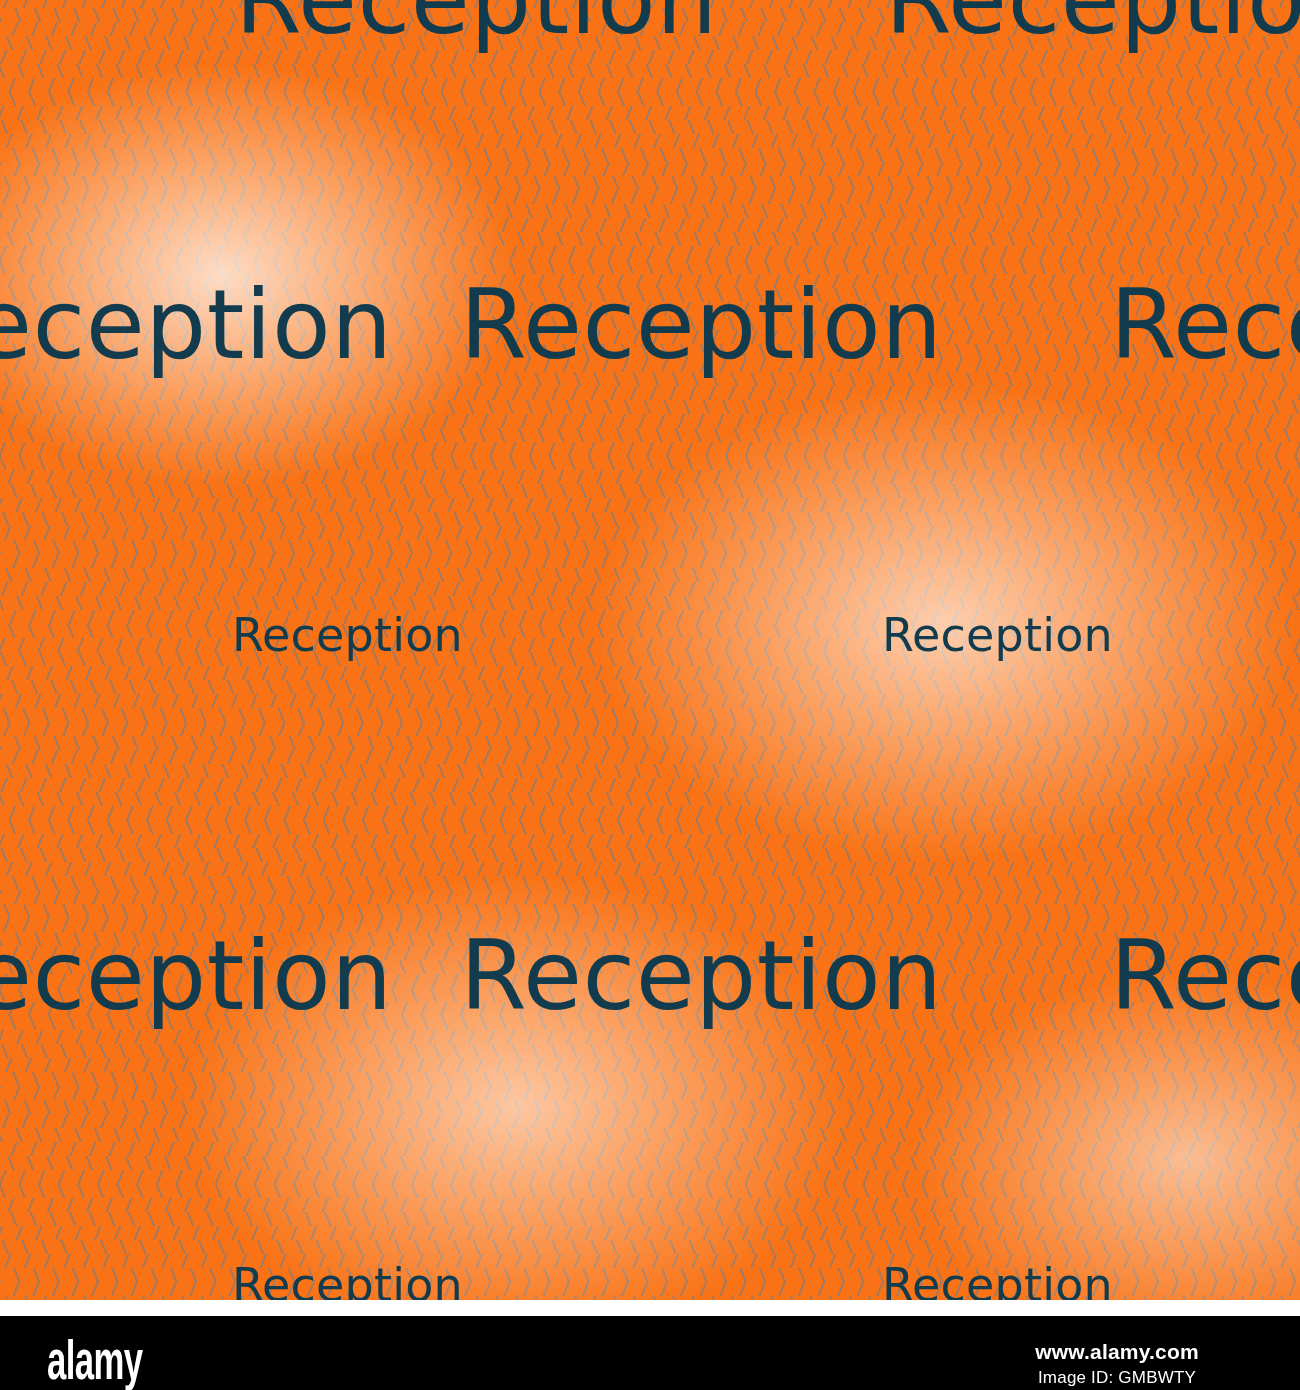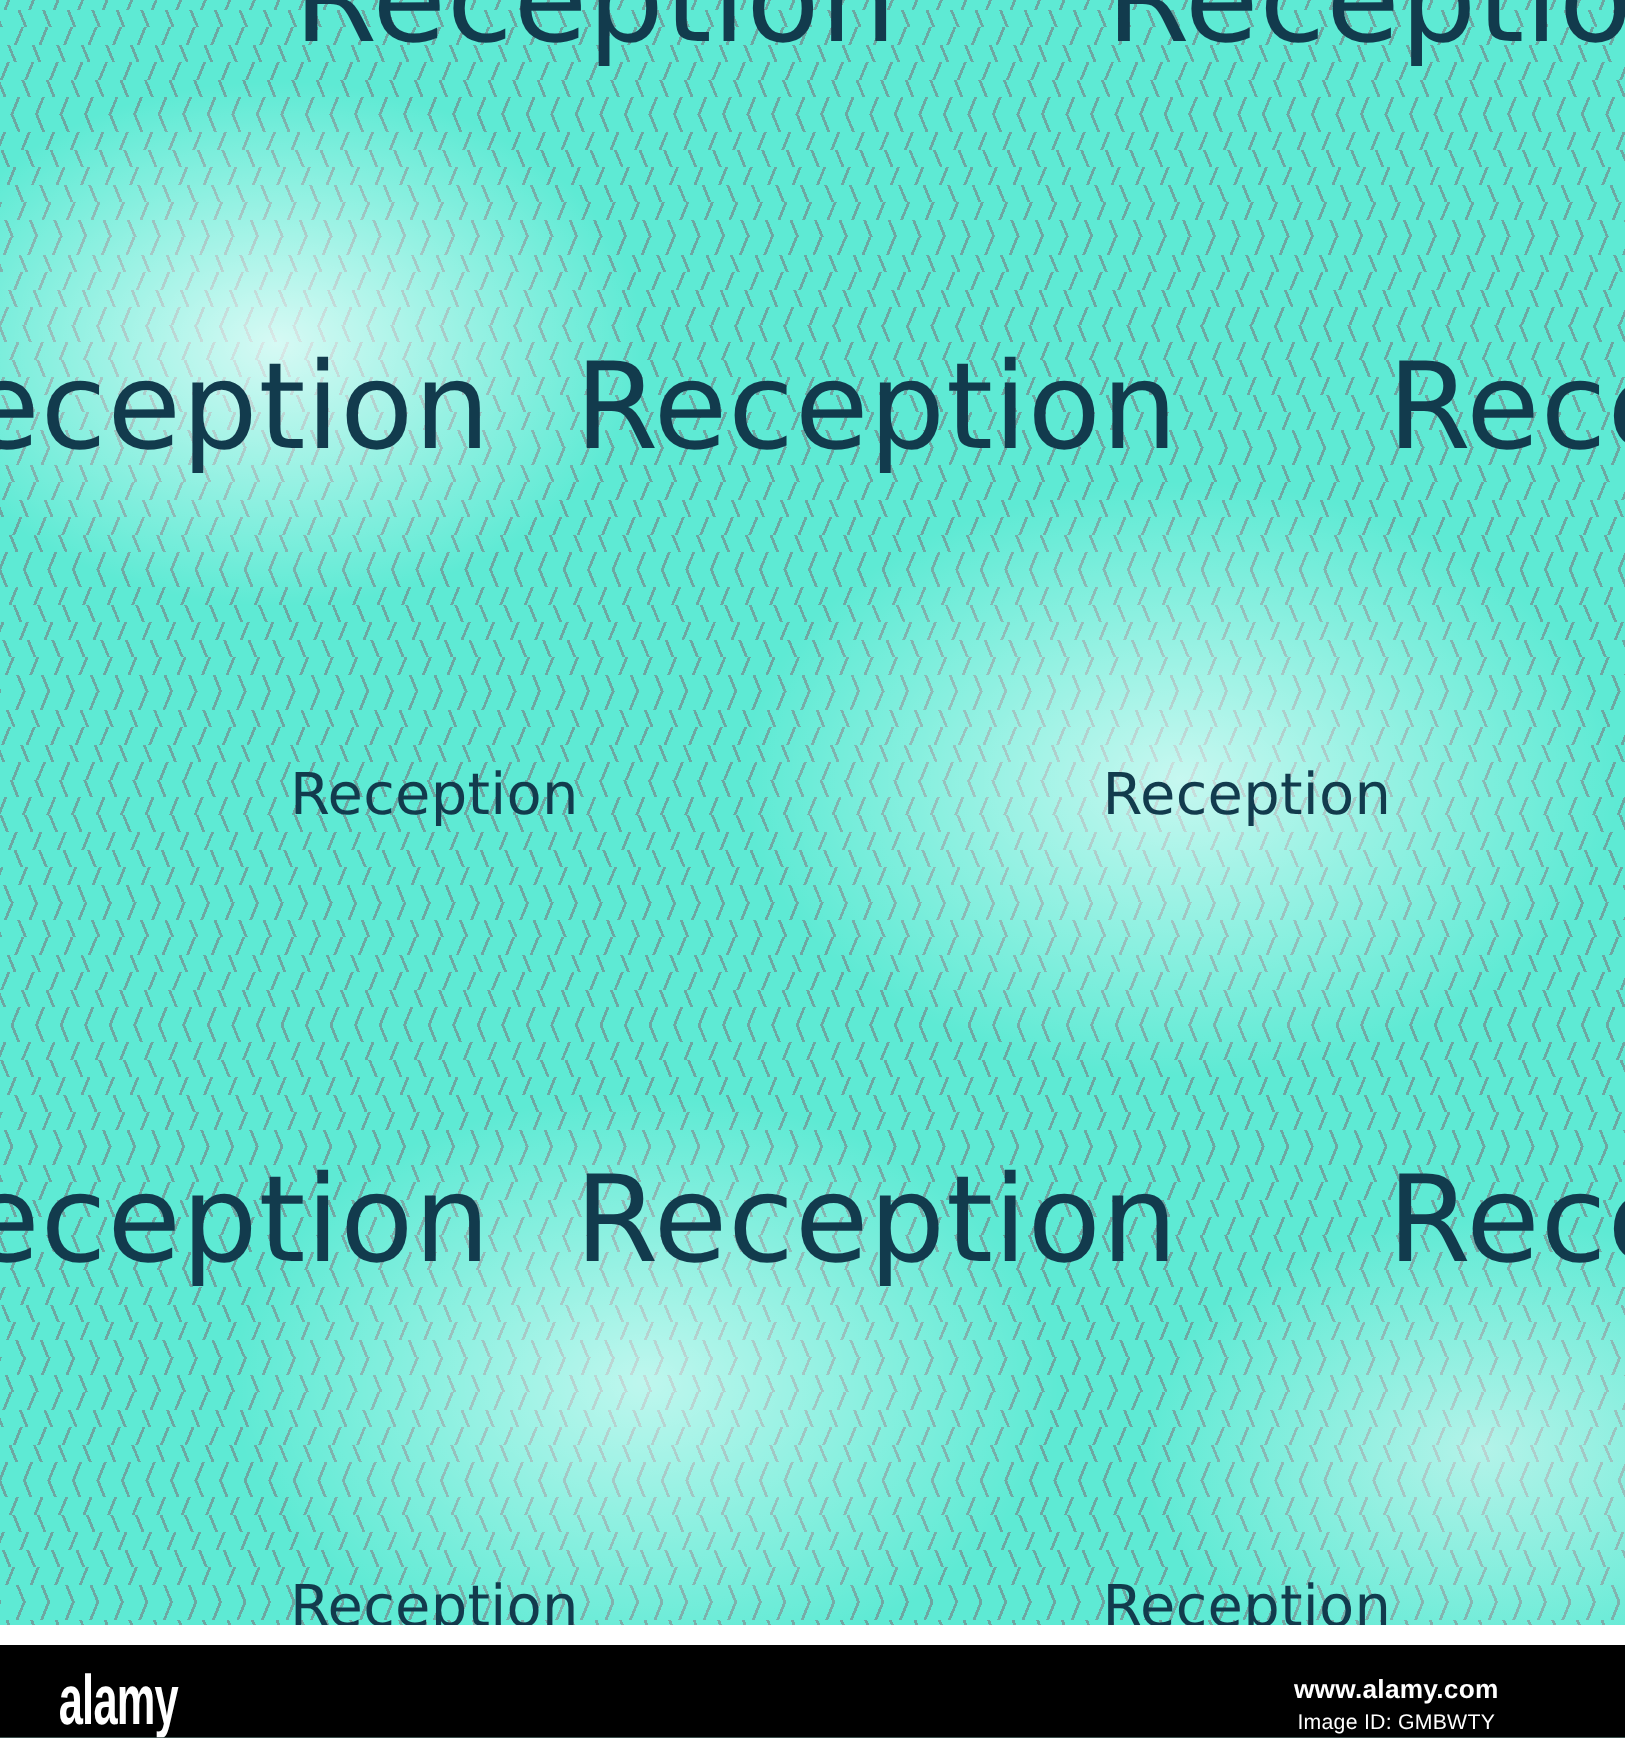--- a/index.html
+++ b/index.html
@@ -16,21 +16,21 @@
     font-family: "DejaVu Sans", sans-serif;
   }
 
   
   #artwork {
     position: absolute;
     left: 0; top: 0;
     width: 1300px;
     height: 1300px;
     overflow: hidden;
-    background: #5eead4;
+    background: #f97316;
   }
 
   
   .texture {
     position: absolute;
     left: -20px; top: -20px;
     width: 1340px;
     height: 1340px;
     pointer-events: none;
   }

